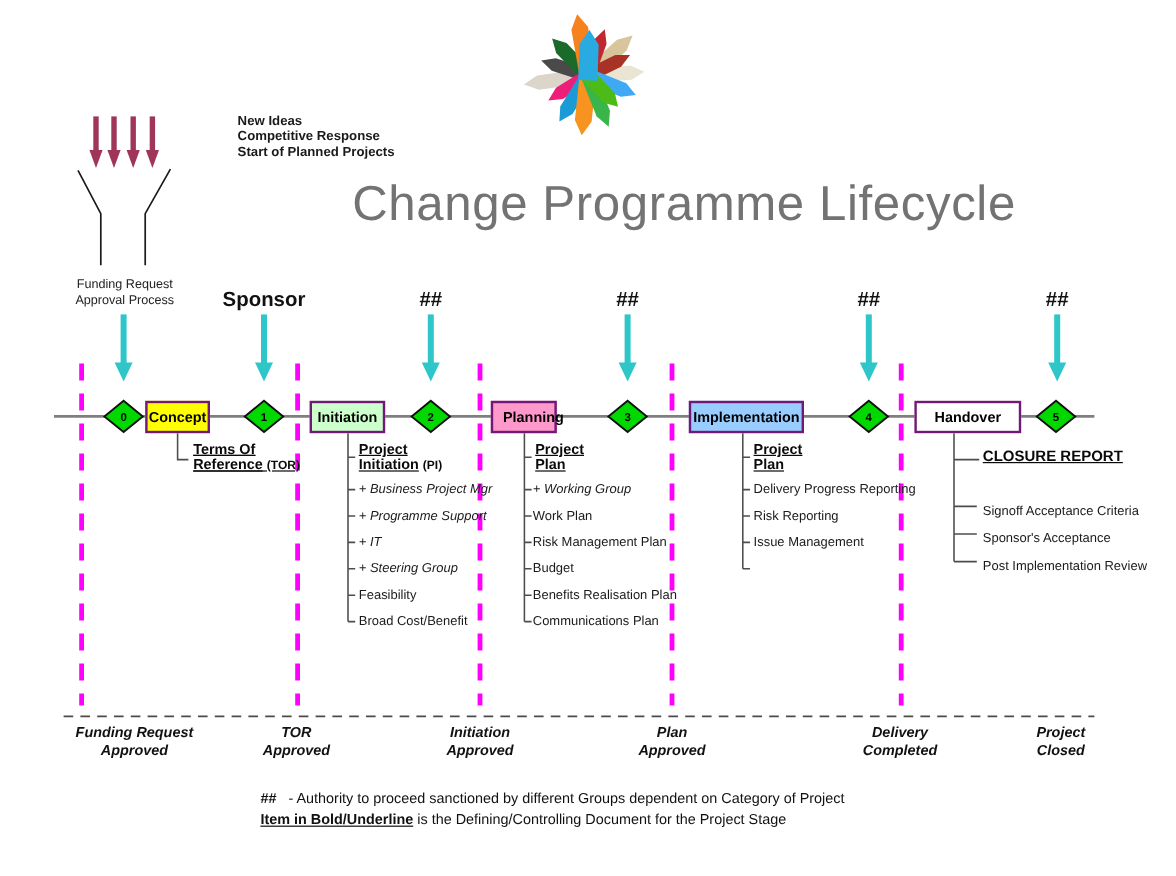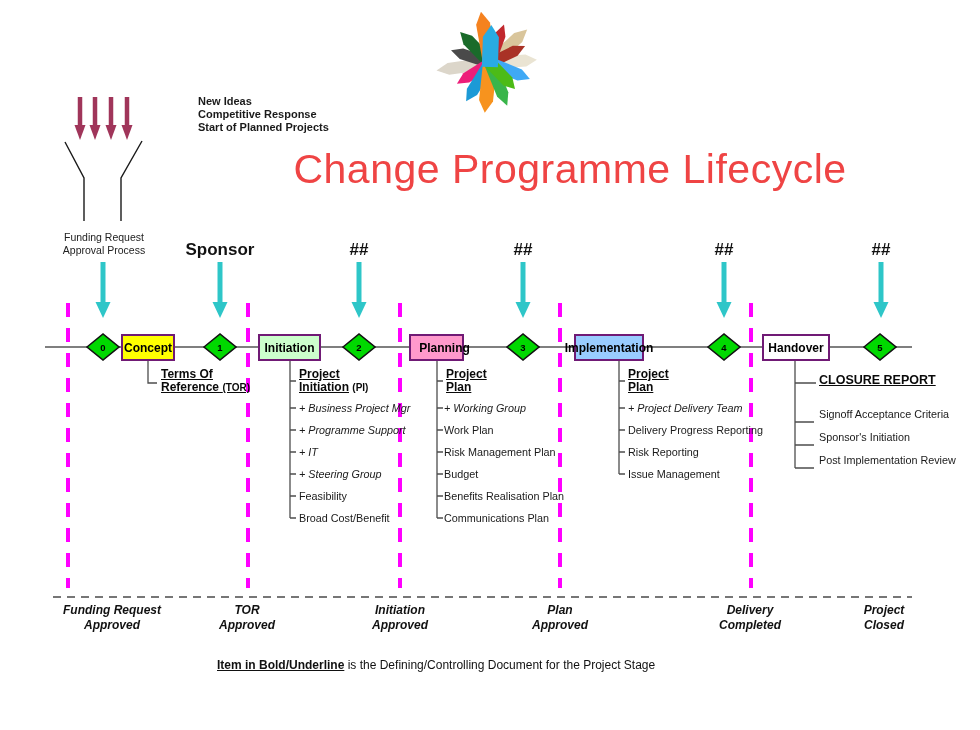--- a/index.html
+++ b/index.html
@@ -1,21 +1,21 @@
 <!DOCTYPE html>
 <html><head>
 <meta charset="utf-8">
 <style>
   html,body{margin:0;padding:0;background:#ffffff;}
   #canvas{position:relative;width:980px;height:730px;background:#ffffff;overflow:hidden;
           font-family:"Liberation Sans",sans-serif;color:#111;}
   .abs{position:absolute;}
   svg{display:block;}
   
-  #title{left:160px;top:146px;width:820px;text-align:center;font-size:41px;letter-spacing:.5px;color:#ef4444;}
+  #title{left:160px;top:146px;width:820px;text-align:center;font-size:41px;letter-spacing:.5px;color:#737373;}
   
   #new-ideas{left:150px;top:95px;font-size:11px;font-weight:bold;line-height:13px;color:#1a1a1a;margin-left:48px;}
   #funnel-caption{left:56px;top:231px;width:96px;text-align:center;font-size:10.5px;line-height:13px;color:#222;}
   
   .approver{top:240px;width:90px;text-align:center;font-size:17px;font-weight:bold;color:#111;}
   
   .stage-box{top:334px;height:27px;box-sizing:border-box;border:2px solid #701a75;
              display:flex;align-items:center;justify-content:center;
              font-size:12px;font-weight:bold;color:#000;background:#fff;}
   
@@ -179,22 +179,22 @@
 
   <div class="abs approver" style="left:175px;">Sponsor</div>
   <div class="abs approver" style="left:314px;">##</div>
   <div class="abs approver" style="left:478px;">##</div>
   <div class="abs approver" style="left:679px;">##</div>
   <div class="abs approver" style="left:836px;">##</div>
 
   <div class="abs stage-box" style="left: 121px; width: 54px; background-color: rgb(255, 255, 0);">Concept</div>
   <div class="abs stage-box" style="left: 258px; width: 63px; background-color: rgb(204, 255, 204);">Initiation</div>
   <div class="abs stage-box" style="left: 409px; width: 55px; background-color: rgb(255, 153, 204); padding-left: 16px;">Planning</div>
-  <div class="abs stage-box" style="left: 574px; width: 70px; background-color: rgb(153, 204, 255);">Implementation</div>
-  <div class="abs stage-box" style="left: 762px; width: 68px; background-color: rgb(255, 255, 255);">Handover</div>
+  <div class="abs stage-box" style="left: 574px; width: 96px; background-color: rgb(153, 204, 255);">Implementation</div>
+  <div class="abs stage-box" style="left: 762px; width: 89px; background-color: rgb(255, 255, 255);">Handover</div>
 
   <div class="abs tree-heading" style="left:161px;top:368px;text-decoration:underline;">
     <span class="u">Terms Of</span><br>
     <span class="u">Reference</span>
     <span class="sfx">(TOR)</span>
   </div>
   <div class="abs tree-heading" style="left:299px;top:368px;">
     <span class="u">Project</span><br>
     <span class="u">Initiation</span>
     <span class="sfx">(PI)</span>
@@ -221,28 +221,27 @@
     </div>
   <div class="abs tree-list" style="left:444px;top:397px;">
       <div class="tree-item it">+ Working Group</div>
       <div class="tree-item">Work Plan</div>
       <div class="tree-item">Risk Management Plan</div>
       <div class="tree-item">Budget</div>
       <div class="tree-item">Benefits Realisation Plan</div>
       <div class="tree-item">Communications Plan</div>
     </div>
   <div class="abs tree-list" style="left:628px;top:397px;">
-      <div class="tree-item it">+ Project Delivery Team</div>
       <div class="tree-item">Delivery Progress Reporting</div>
       <div class="tree-item">Risk Reporting</div>
       <div class="tree-item">Issue Management</div>
     </div>
-  <div class="abs tree-list wide" style="left:819px;top:402px;">
+  <div class="abs tree-list wide" style="left:819px;top:414px;">
       <div class="tree-item">Signoff Acceptance Criteria</div>
-      <div class="tree-item">Sponsor's Initiation</div>
+      <div class="tree-item">Sponsor's Acceptance</div>
       <div class="tree-item">Post Implementation Review</div>
     </div>
 
   <div class="abs gate-label" style="left:42px;">
     <div>Funding Request</div>
       <div>Approved</div>
   </div>
   <div class="abs gate-label" style="left:177px;">
     <div>TOR</div>
       <div>Approved</div>
@@ -259,18 +258,22 @@
     <div>Delivery</div>
       <div>Completed</div>
   </div>
   <div class="abs gate-label" style="left:814px;">
     <div>Project</div>
       <div>Closed</div>
   </div>
 
   <div class="abs" id="footnotes">
     <div>
+      <span class="b">##</span>&nbsp;&nbsp;
+      <span>-  Authority to proceed sanctioned by different Groups dependent on Category of Project</span>
+    </div>
+    <div>
       <span class="bu">Item in Bold/Underline</span>
       <span>is the Defining/Controlling Document for the Project Stage</span>
     </div>
   </div>
 
 </div>
 
 </body></html>

